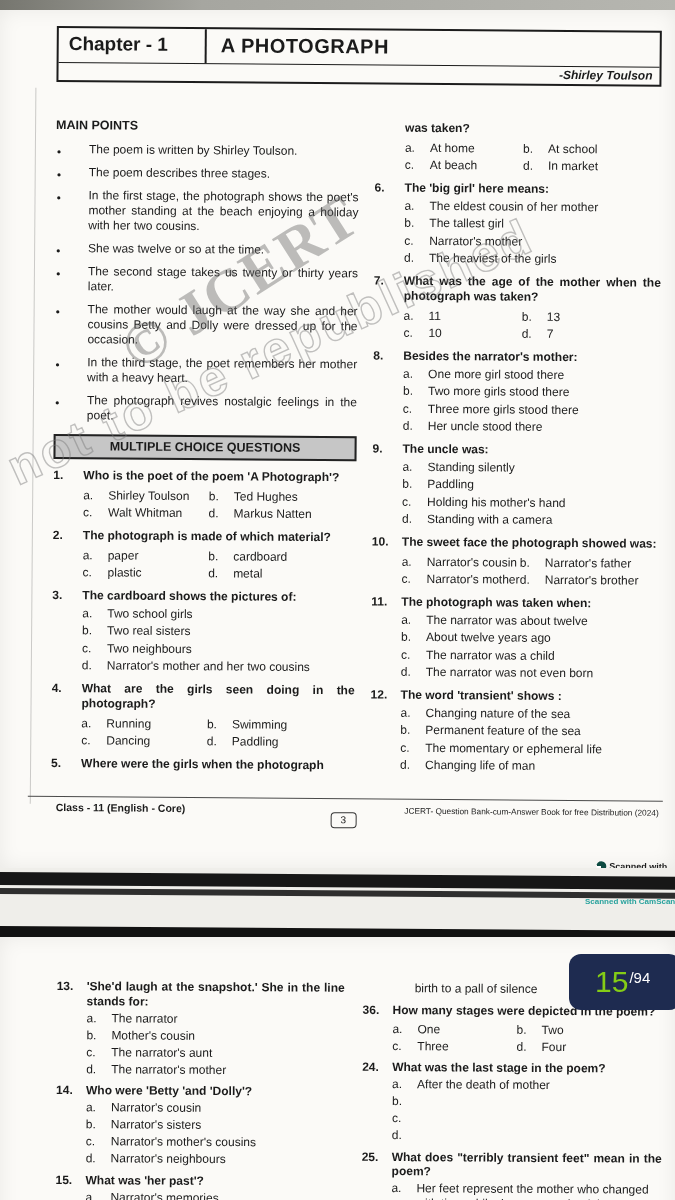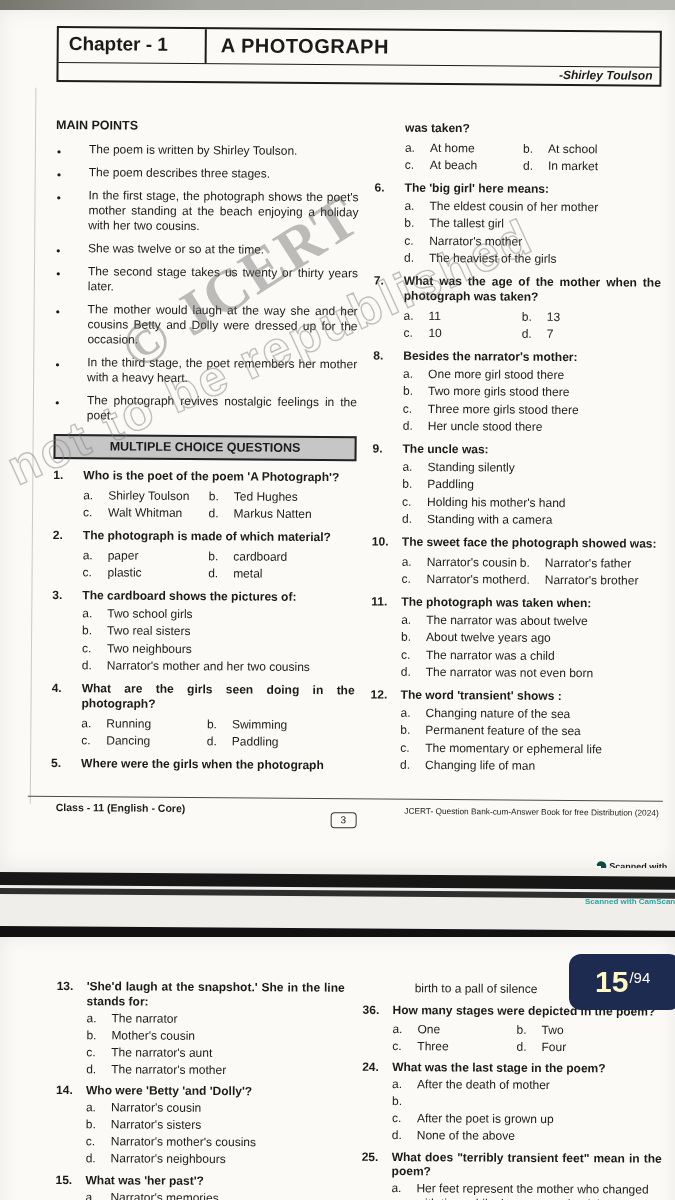--- a/index.html
+++ b/index.html
@@ -87,21 +87,21 @@
   .bar-a { top:872px; height:13px; background:#171717; }
   .bar-b { top:888px; height:6px; background:#2e2e2e; }
   .bar-c { top:926px; height:11px; background:#121212; }
   .scanline2 { position:absolute; top:897px; right:0; width:90px; overflow:hidden;
     white-space:nowrap; font-size:8px; font-weight:700; color:var(--teal,#2aa39e); z-index:5; }
 
   
   .badge { position:absolute; top:17px; right:-6px; width:112px; height:56px;
     background:var(--badge-bg,#1e2b50); border-radius:12px; display:flex; align-items:center;
     padding-left:26px; z-index:10; }
-  .badge-cur { font-size:30px; font-weight:700; color:#fef9c3; }
+  .badge-cur { font-size:30px; font-weight:400; color:#84cc16; }
   .badge-total { font-size:15px; font-weight:400; color:#fff; margin-top:-10px; margin-left:1px; }
 </style>
 </head>
 <body>
 
 <div class="top-strip"></div>
 
 <div class="page page1">
   <div class="page-inner">
     <div class="edge-line"></div>
@@ -557,25 +557,23 @@
                 <div class="opts list">
                   <div class="opt">
                     <span class="opt-label">a.</span>
                     <span class="opt-text">After the death of mother</span>
                   </div>
                   <div class="opt">
                     <span class="opt-label">b.</span>
                   </div>
                   <div class="opt">
                     <span class="opt-label">c.</span>
-                    <span class="opt-text">After the poet is grown up</span>
-                  </div>
-                  <div class="opt">
-                    <span class="opt-label">d.</span>
-                    <span class="opt-text">None of the above</span>
+                  </div>
+                  <div class="opt">
+                    <span class="opt-label">d.</span>
                   </div>
                 </div>
               </div>
             </div>
             <div class="q">
               <div class="q-num">25.</div>
               <div class="q-body">
                 <div class="q-text">What does "terribly transient feet" mean in the poem?</div>
                 <div class="opts list">
                   <div class="opt">

